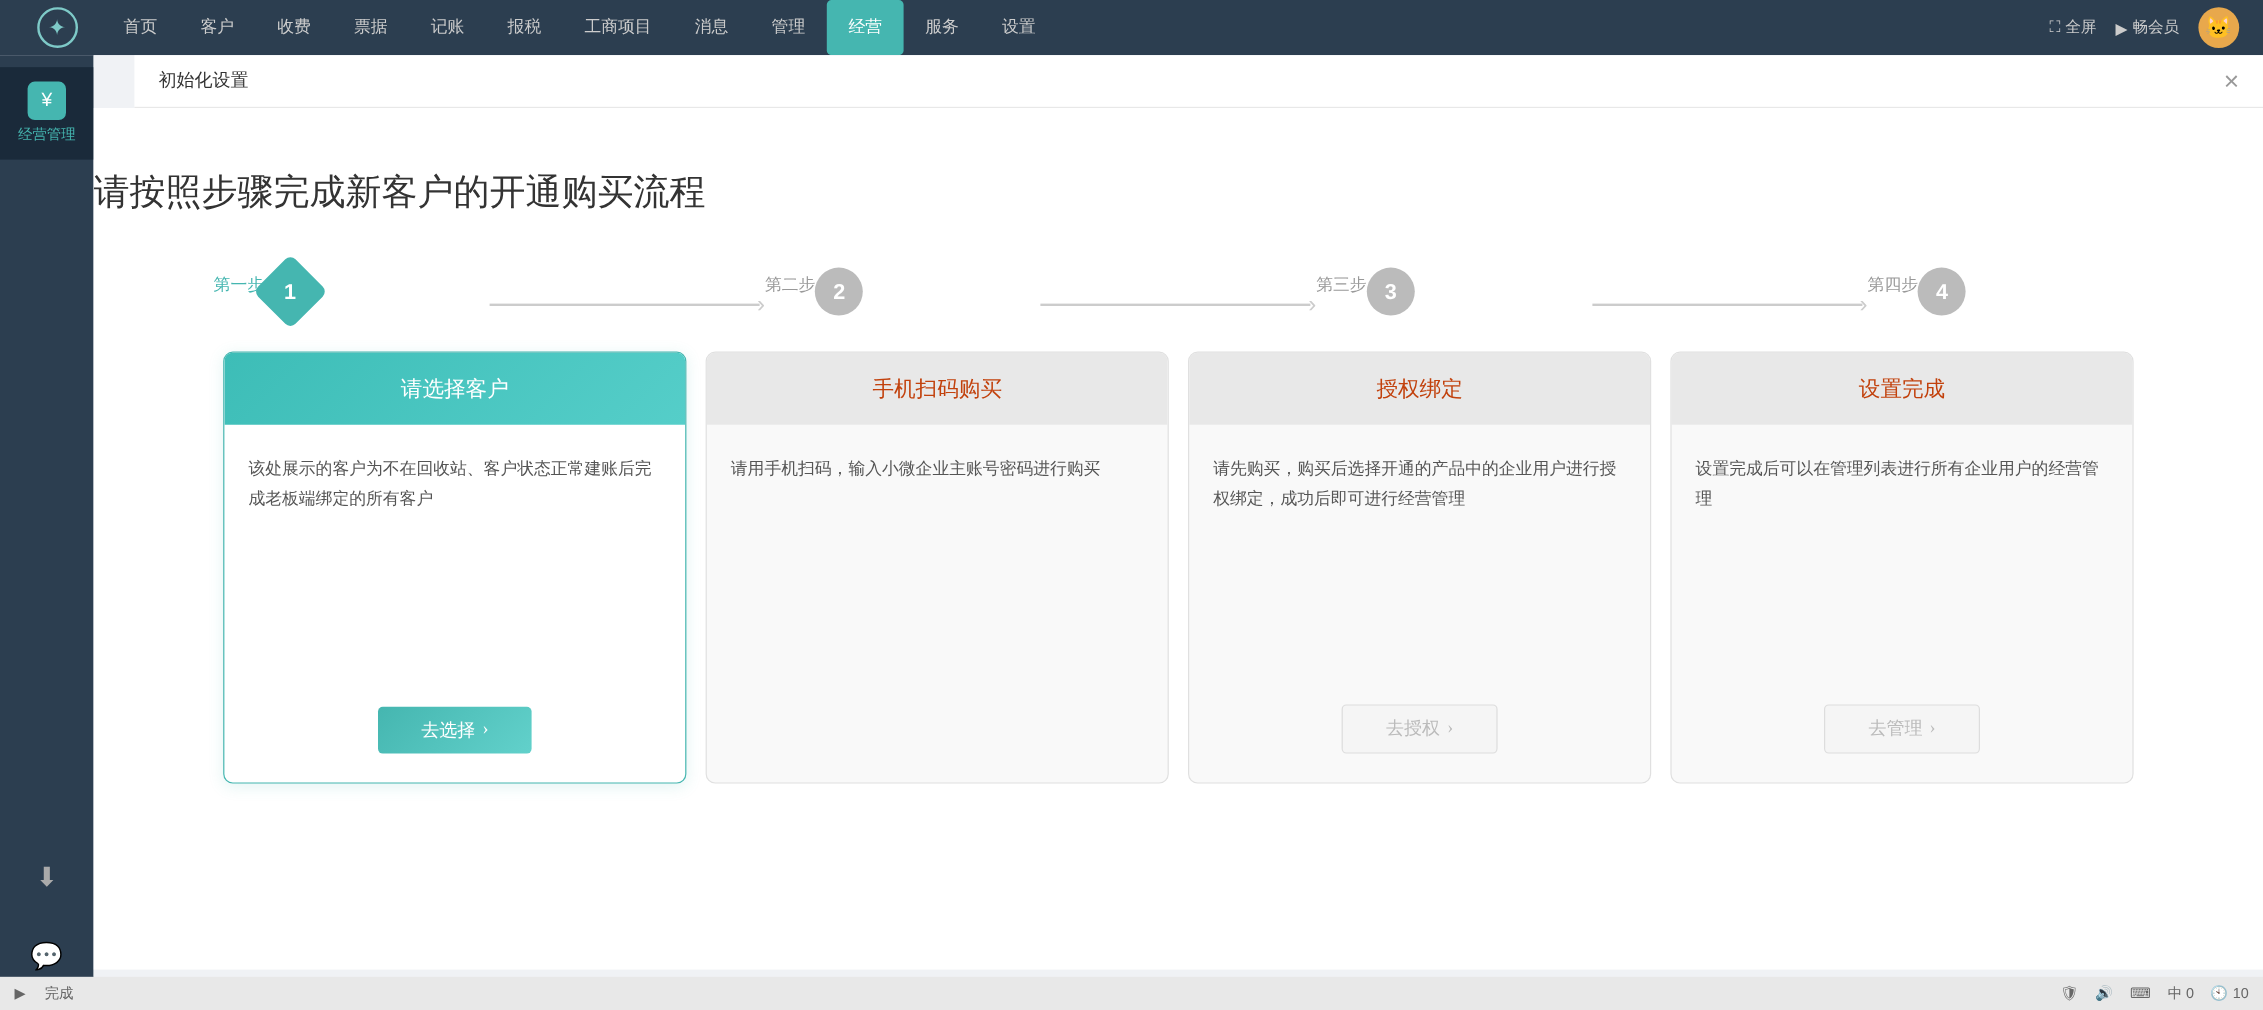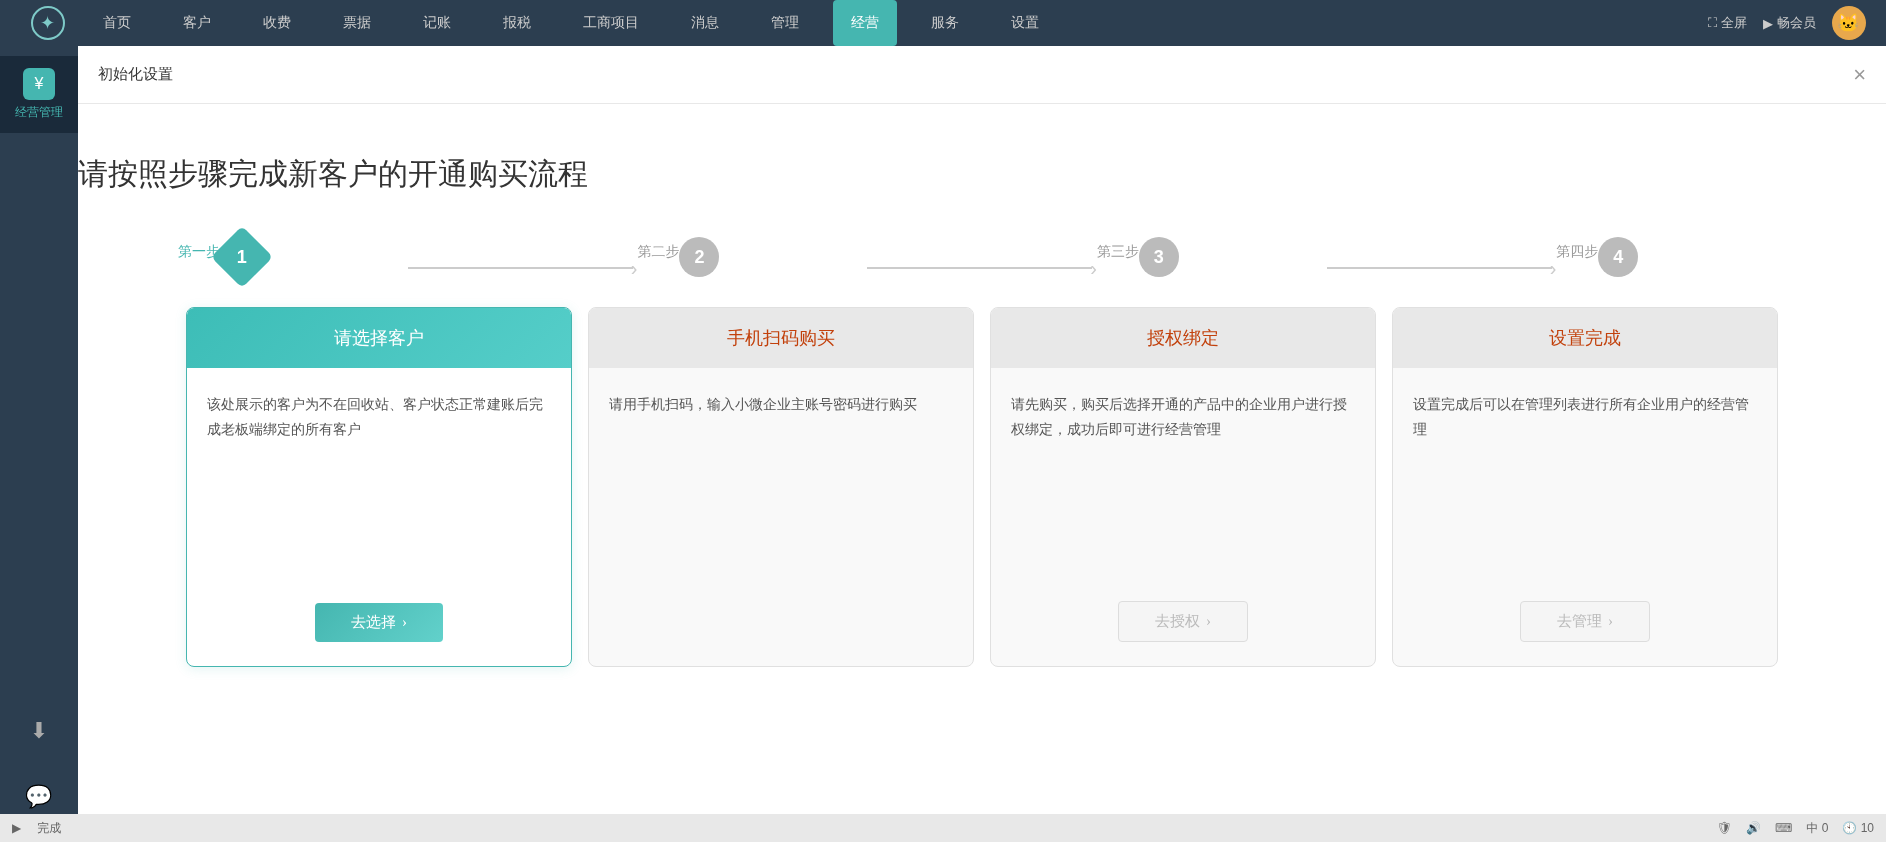--- a/index.html
+++ b/index.html
@@ -23,21 +23,21 @@
     .logo-icon {
       width: 34px; height: 34px;
       border: 2px solid #7ecac8;
       border-radius: 50%;
       display: flex; align-items: center; justify-content: center;
       color: #7ecac8; font-size: 18px;
     }
     .nav-items {
       display: flex;
       flex: 1;
-      gap: 16px;
+      gap: 0;
       text-align: right;
     }
     .nav-item {
       padding: 0 18px;
       height: 46px;
       display: flex; align-items: center;
       color: #ccc;
       font-size: 14px;
       cursor: pointer;
       white-space: nowrap;
@@ -104,28 +104,29 @@
     .main-content {
       position: absolute;
       left: 78px; top: 46px;
       right: 0; bottom: 28px;
       background: #f0f2f5;
       overflow: hidden;
     }
 
     
     .page-header {
-      height: 58px;
+      height: 44px;
       background: #fff;
       display: flex;
       align-items: center;
       padding: 0 20px;
       border-bottom: 1px solid #e8e8e8;
       font-size: 15px;
       color: #333;
+      margin-left: 34px;
     }
     .close-btn {
       margin-left: auto;
       font-size: 22px;
       color: #999;
       cursor: pointer;
       line-height: 1;
     }
 
     

